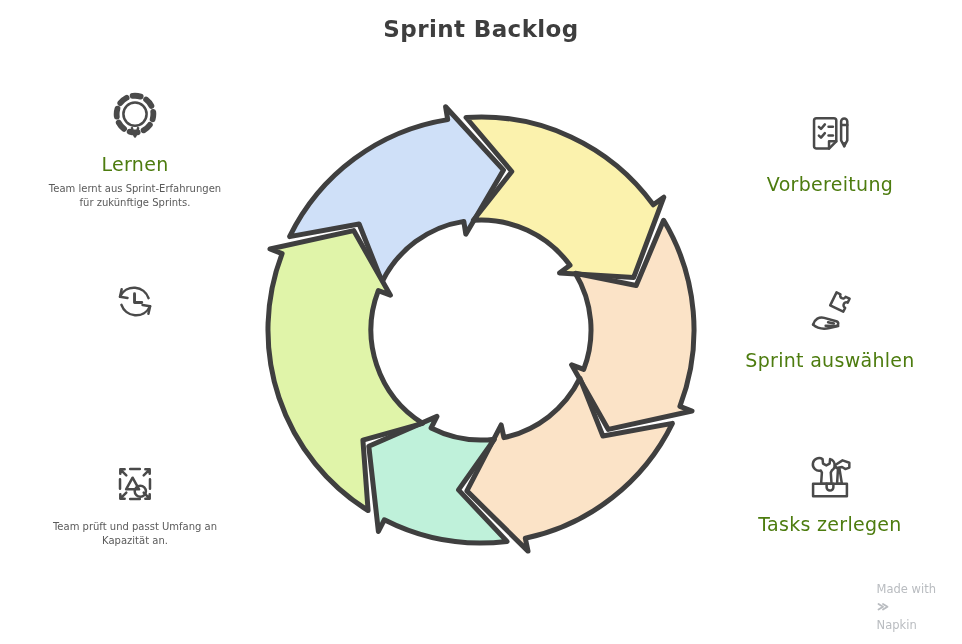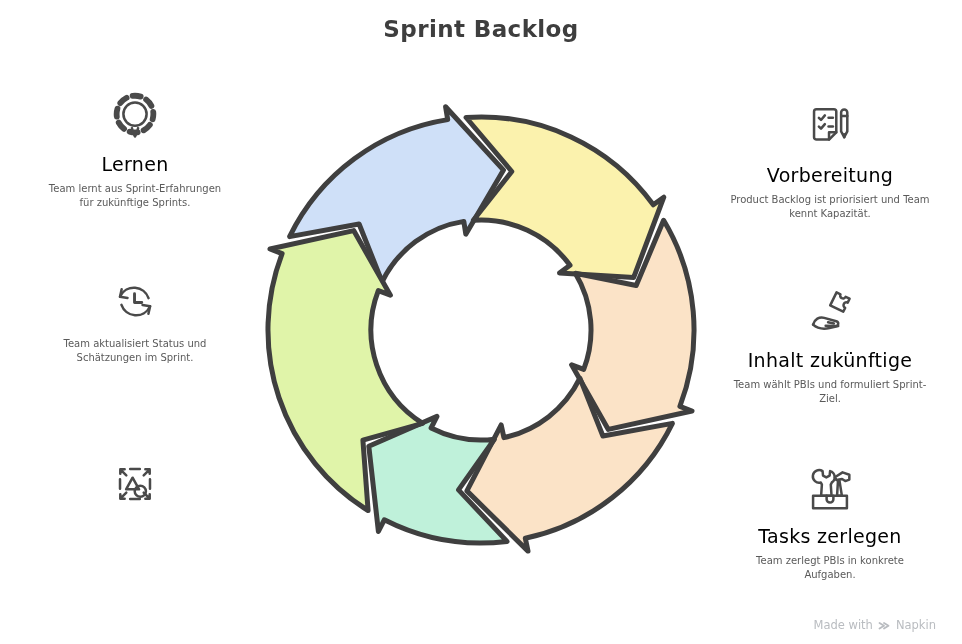--- a/index.html
+++ b/index.html
@@ -10,27 +10,27 @@
   .page-title{
     position:absolute;top:16px;left:0;width:962px;text-align:center;
     font-size:23px;font-weight:bold;color:#3e3e3e;letter-spacing:.4px;
   }
   .col{position:absolute;width:220px;}
   .col-left{left:25px;top:0;}
   .col-right{left:720px;top:0;}
   .item{position:absolute;left:0;width:220px;display:flex;flex-direction:column;align-items:center;text-align:center;}
   .item .icon{width:58px;height:58px;}
   .item .icon svg{width:58px;height:58px;stroke:#4a4a4a;fill:none;stroke-width:2.6;stroke-linecap:round;stroke-linejoin:round;}
-  .heading{margin-top:7px;font-size:19px;color:#000000;letter-spacing:.3px;}
+  .heading{margin-top:7px;font-size:19px;color:#4d7c0f;letter-spacing:.3px;}
   .body-text{margin-top:7px;font-size:10px;line-height:1.42;color:#5a5a5a;}
   .bw{max-width:196px;}
   .cycle-wrap{position:absolute;left:241px;top:80px;width:480px;height:500px;}
   .watermark{
-    position:absolute;right:26px;bottom:12px;display:flex;align-items:flex-end;gap:5px;
-    font-size:11.5px;color:#b9bcc0;
+    position:absolute;right:26px;bottom:12px;display:flex;align-items:flex-start;gap:5px;
+    font-size:11.5px;color:#b9bcc0;flex-direction:column;
   }
   .watermark svg{stroke:#b9bcc0;fill:none;stroke-width:1.8;stroke-linecap:round;stroke-linejoin:round;}
 </style>
 </head>
 <body>
 
 <div class="page-title">Sprint Backlog</div>
 
 <div class="cycle-wrap">
   <svg width="480" height="500" viewBox="0 0 480 500">
@@ -63,84 +63,81 @@
       <svg viewBox="0 0 60 60">
         <path d="M44 27 A16 16 0 0 0 14.8 24.6"></path>
         <path d="M14.5 25.5 L16.2 17.8"></path>
         <path d="M14.5 25.5 L22.3 26.8"></path>
         <path d="M16 34 A16 16 0 0 0 45.3 36.2"></path>
         <path d="M45.6 35.4 L43.9 43.1"></path>
         <path d="M45.6 35.4 L37.8 34.1"></path>
         <path d="M29.5 22.5 V31.5 H37" stroke-width="3"></path>
       </svg>
     </div>
-    <div class="body-text bw" style="max-width:200px">Team aktualisiert Status und Schätzungen im Sprint.</div>
   </div>
 
   <div class="item" style="top:455px">
     <div class="icon">
       <svg viewBox="0 0 60 60" stroke-width="2.4">
         <path d="M25 14.5 H35 M25 45.5 H35 M14.5 25 V35 M45.5 25 V35"></path>
         <path d="M21 21 L14.8 14.8 M14.8 19.3 V14.8 H19.3"></path>
         <path d="M39 21 L45.2 14.8 M40.7 14.8 H45.2 V19.3"></path>
         <path d="M21 39 L14.8 45.2 M14.8 40.7 V45.2 H19.3"></path>
         <path d="M39 39 L45.2 45.2 M45.2 40.7 V45.2 H40.7"></path>
         <path d="M27.5 23.5 L34.2 35.5 H20.8 Z"></path>
         <circle cx="35.5" cy="37.5" r="5.8"></circle>
       </svg>
     </div>
+    <div class="body-text bw" style="max-width:210px">Team prüft und passt Umfang an Kapazität an.</div>
   </div>
 
 </div>
 
 <div class="col col-right">
 
-  <div class="item" style="top:99px">
+  <div class="item" style="top:108px">
     <div class="icon">
       <svg viewBox="0 0 60 60">
         <path d="M16 10.5 H34 A2.5 2.5 0 0 1 36.5 13 V34.5 L29 42 H16 A2.5 2.5 0 0 1 13.5 39.5 V13 A2.5 2.5 0 0 1 16 10.5 Z"></path>
         <path d="M36.5 34.5 H29 V42"></path>
         <path d="M18.5 19.5 L20.7 21.7 L24.7 17"></path>
         <path d="M28.5 19.5 H33"></path>
         <path d="M18.5 28.5 L20.7 30.7 L24.7 26"></path>
         <path d="M28.5 28.5 H33"></path>
         <path d="M41.5 14 A3.2 3.2 0 0 1 47.9 14 V33.5 L44.7 39.5 L41.5 33.5 Z"></path>
         <path d="M41.5 17.5 H47.9"></path>
         <path d="M44.7 36.5 V39.5"></path>
       </svg>
     </div>
     <div class="heading">Vorbereitung</div>
-    <div class="body-text bw" style="max-width:200px">Product Backlog ist priorisiert und Team kennt Kapazität.</div>
   </div>
 
   <div class="item" style="top:284px">
     <div class="icon">
       <svg viewBox="0 0 60 60">
         <path transform="rotate(26 40 18)" d="M33 11 H37.5 A3 3 0 0 0 43.5 11 H48 V15.5 A3 3 0 0 0 48 21.5 V26 H33 Z"></path>
         <path d="M12.5 42 C14 36.5 19 33.5 24 35 L36.5 38.5 C39.5 39.3 39 43.4 36 43.4 L25.5 43.2"></path>
         <path d="M12.5 42 C17 46.2 24.5 46.6 29.5 45.6 L38.5 43.6"></path>
         <path d="M28 39.5 L34 40.8"></path>
       </svg>
     </div>
-    <div class="heading">Inhalt zukünftige</div>
-    <div class="body-text bw" style="max-width:210px">Team wählt PBIs und formuliert Sprint-Ziel.</div>
+    <div class="heading">Sprint auswählen</div>
   </div>
 
-  <div class="item" style="top:460px">
+  <div class="item" style="top:448px">
     <div class="icon">
       <svg viewBox="0 0 60 60">
         <path d="M12.5 37 H47.5 V50 H12.5 Z"></path>
         <path d="M26.5 37 V40.5 A3.5 3.5 0 0 0 33.5 40.5 V37"></path>
         <path d="M20.5 23.2 A6.5 6.5 0 1 1 22.3 11.5 L22.8 16.2 L26.2 18 L29.6 16.2 L30.1 11.5 A6.5 6.5 0 0 1 31.9 23.2 L30.8 25.5 L31.6 37 H20.8 L21.6 25.5 Z"></path>
         <path d="M35 17.8 L43 12.8 L50 15.2 V20.3 L45.8 21.8 L42.5 19.6 L36.5 20.6 Z"></path>
         <path d="M39.8 21.3 L42.3 37 H37.3 L38.3 21"></path>
       </svg>
     </div>
     <div class="heading">Tasks zerlegen</div>
-    <div class="body-text bw" style="max-width:200px">Team zerlegt PBIs in konkrete Aufgaben.</div>
   </div>
 
 </div>
 
 <div class="watermark">
   <span>Made with</span>
   <svg width="13" height="12" viewBox="0 0 13 12">
     <path d="M1.5 3 L6 5.8 L1.5 8.6"></path>
     <path d="M6 3 L10.5 5.8 L6 8.6"></path>
   </svg>

